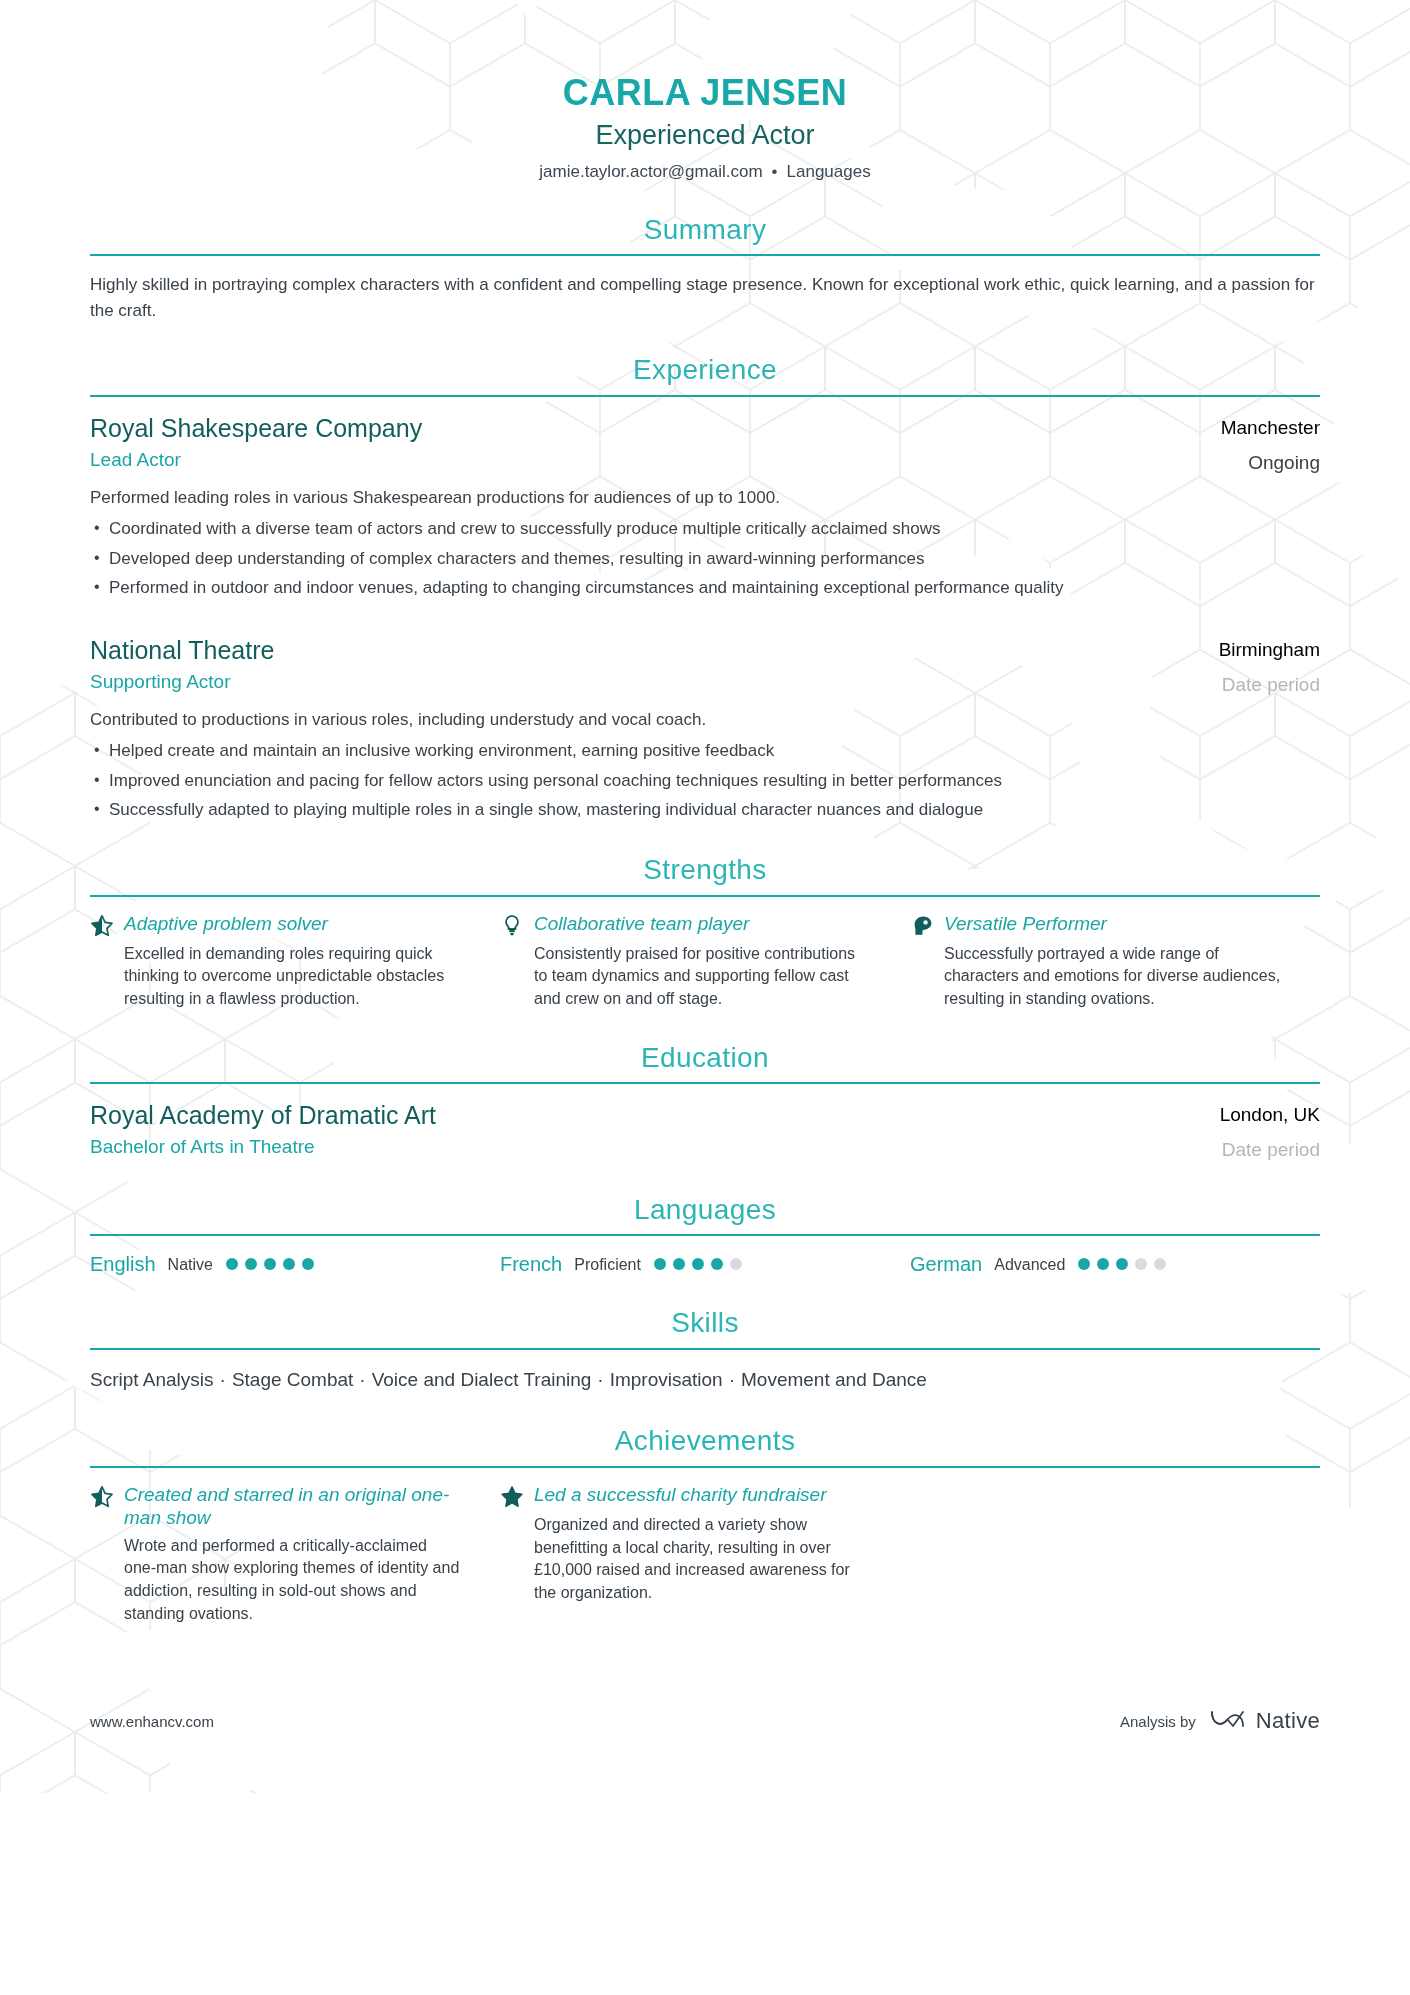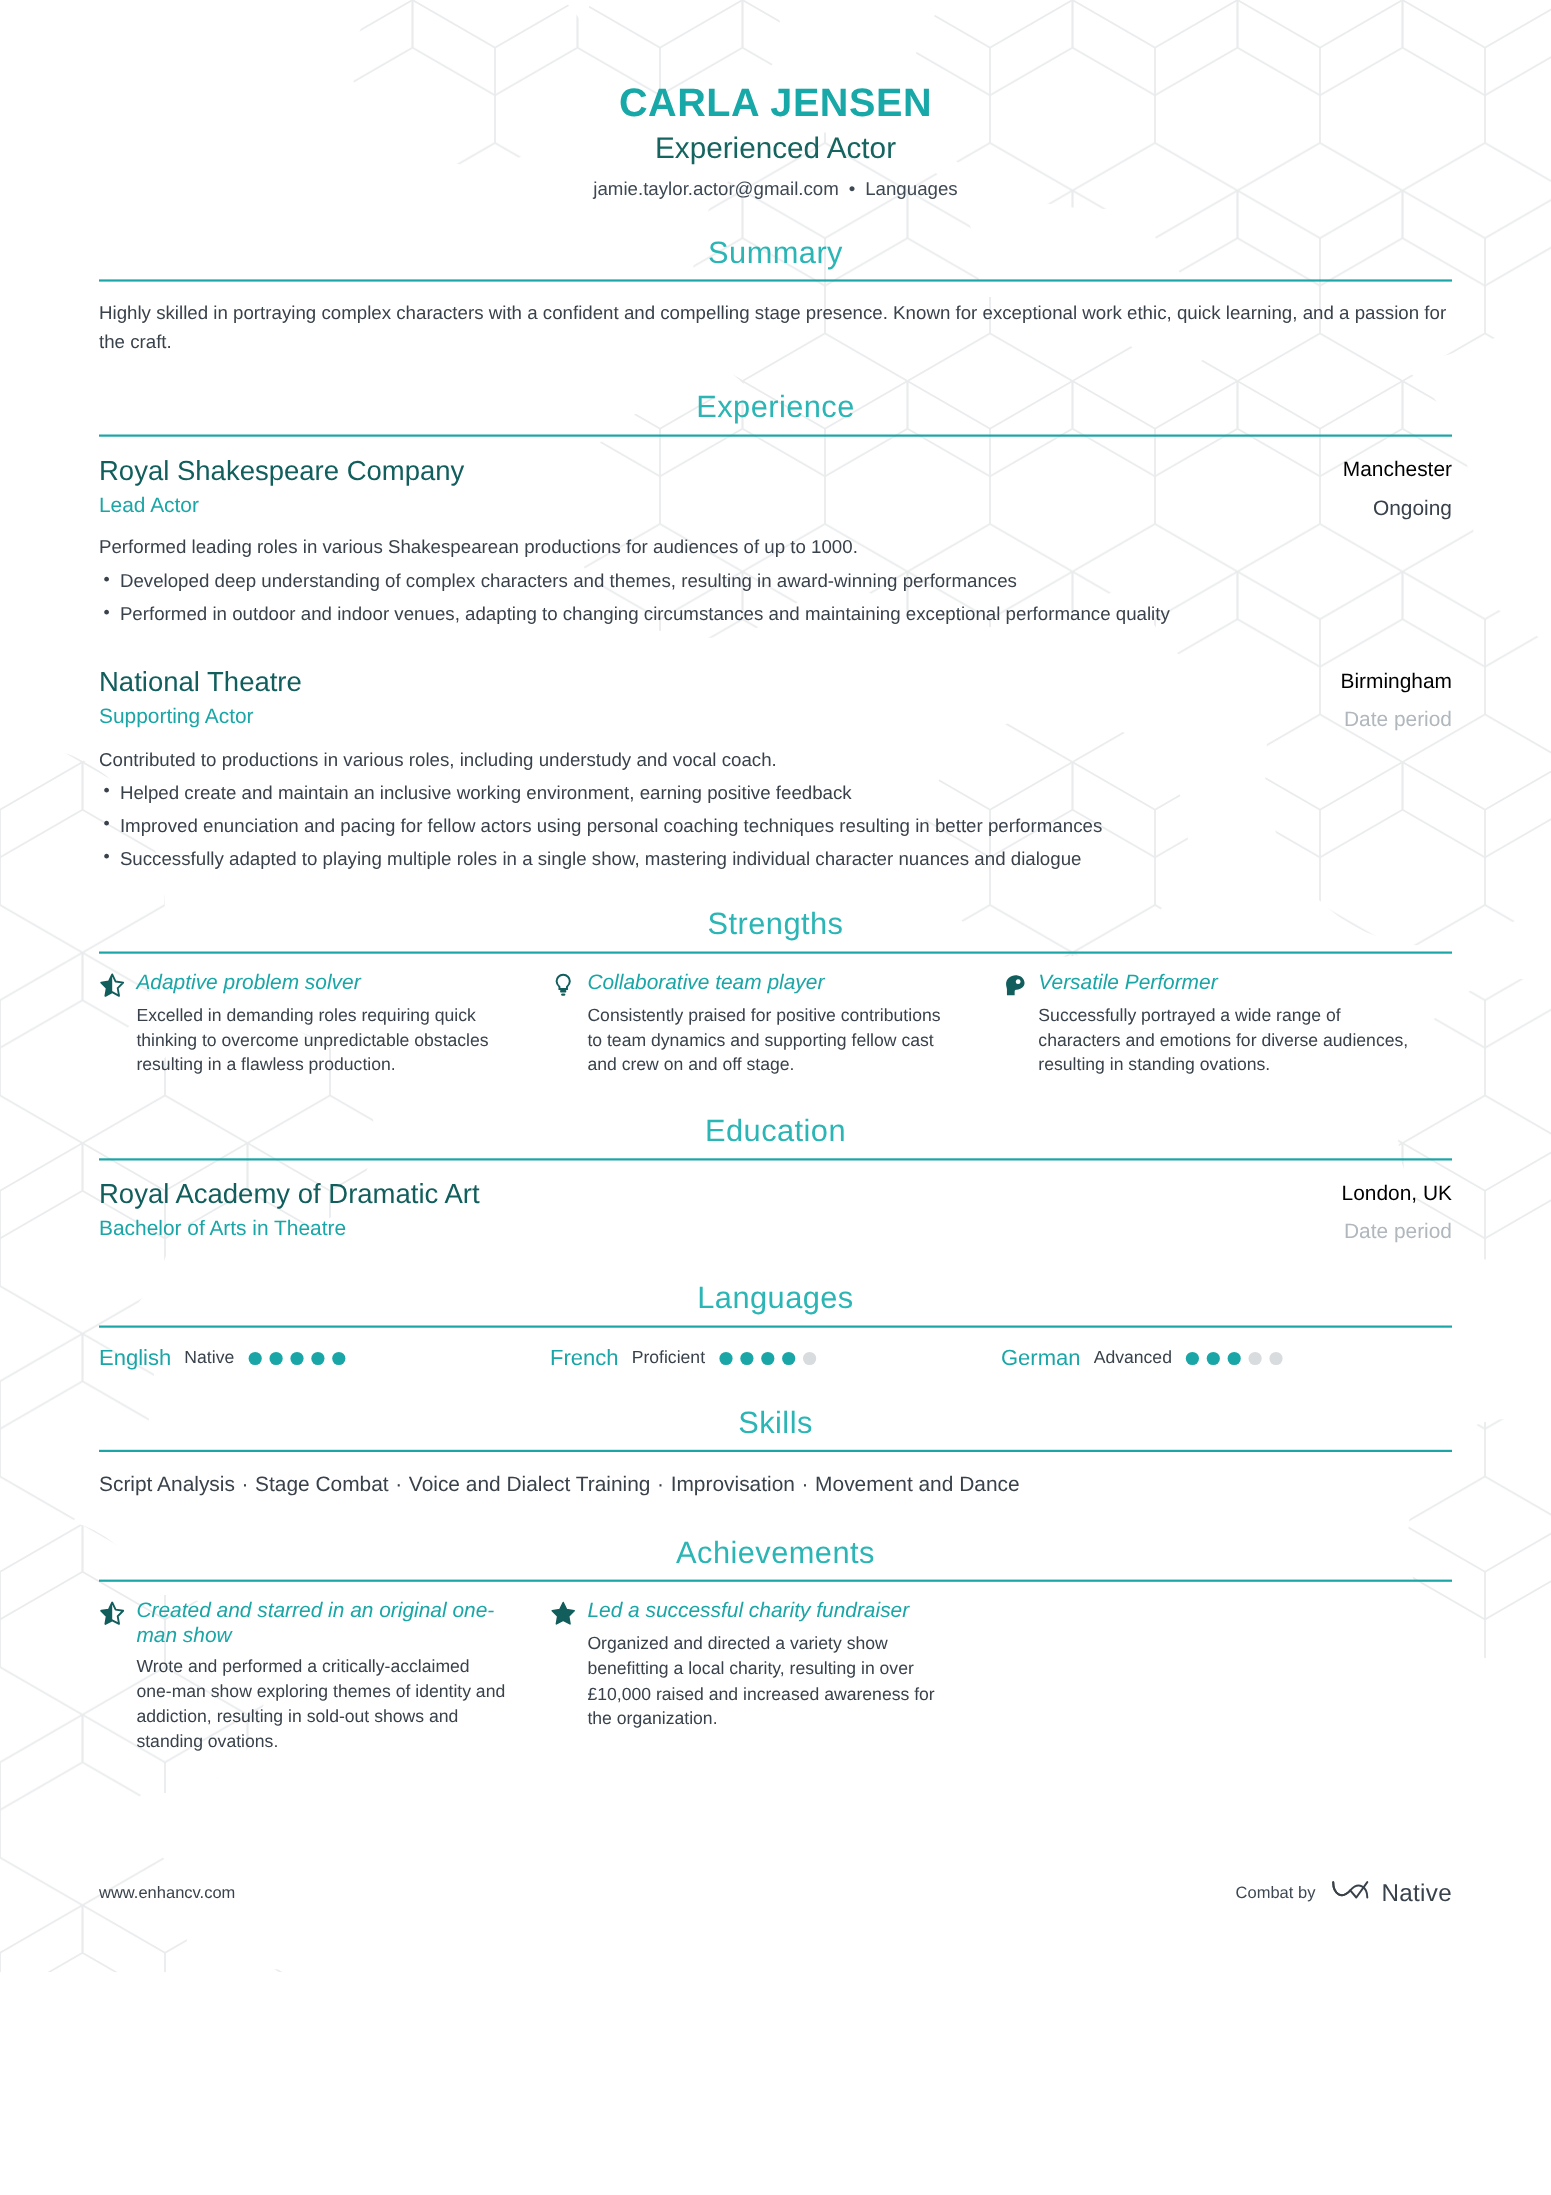--- a/index.html
+++ b/index.html
@@ -301,20 +301,21 @@
                 <div class="org">Royal Shakespeare Company</div>
                 <div class="role">Lead Actor</div>
               </div>
               <div class="entry-right">
                 <div class="loc">Manchester</div>
                 <div class="dates">Ongoing</div>
               </div>
             </div>
             <div class="entry-desc">Performed leading roles in various Shakespearean productions for audiences of up to 1000.</div>
             <ul class="bullets">
+              <li>Coordinated with a diverse team of actors and crew to successfully produce multiple critically acclaimed shows</li>
               <li>Developed deep understanding of complex characters and themes, resulting in award-winning performances</li>
               <li>Performed in outdoor and indoor venues, adapting to changing circumstances and maintaining exceptional performance quality</li>
             </ul>
           </div>
           <div class="entry">
             <div class="entry-head">
               <div class="entry-left">
                 <div class="org">National Theatre</div>
                 <div class="role">Supporting Actor</div>
               </div>
@@ -468,21 +469,21 @@
             </div>
           </div>
       </div>
     </div>
 
   </div>
 
   <div class="footer">
     <div class="site">www.enhancv.com</div>
     <div class="powered">
-      <span class="powered-label">Combat by</span>
+      <span class="powered-label">Analysis by</span>
       <span class="brand">
         <span>
           <svg width="38" height="24" viewBox="0 0 38 24" fill="none" aria-hidden="true">
             <path d="M3 5 C3 16, 11 21, 18.5 12.5 C26 4, 34 9, 34 19" stroke="#39424b" stroke-width="1.8" fill="none" stroke-linecap="round"></path>
             <path d="M3 5 C3 16, 11 21, 18.5 12.5" stroke="#39424b" stroke-width="1.8" fill="none"></path>
             <path d="M18.5 12.5 L24 19 L34 5" stroke="#39424b" stroke-width="1.8" fill="none" stroke-linecap="round" stroke-linejoin="round"></path>
           </svg>
         </span>
         <span class="brand-name">Native</span>
       </span>

